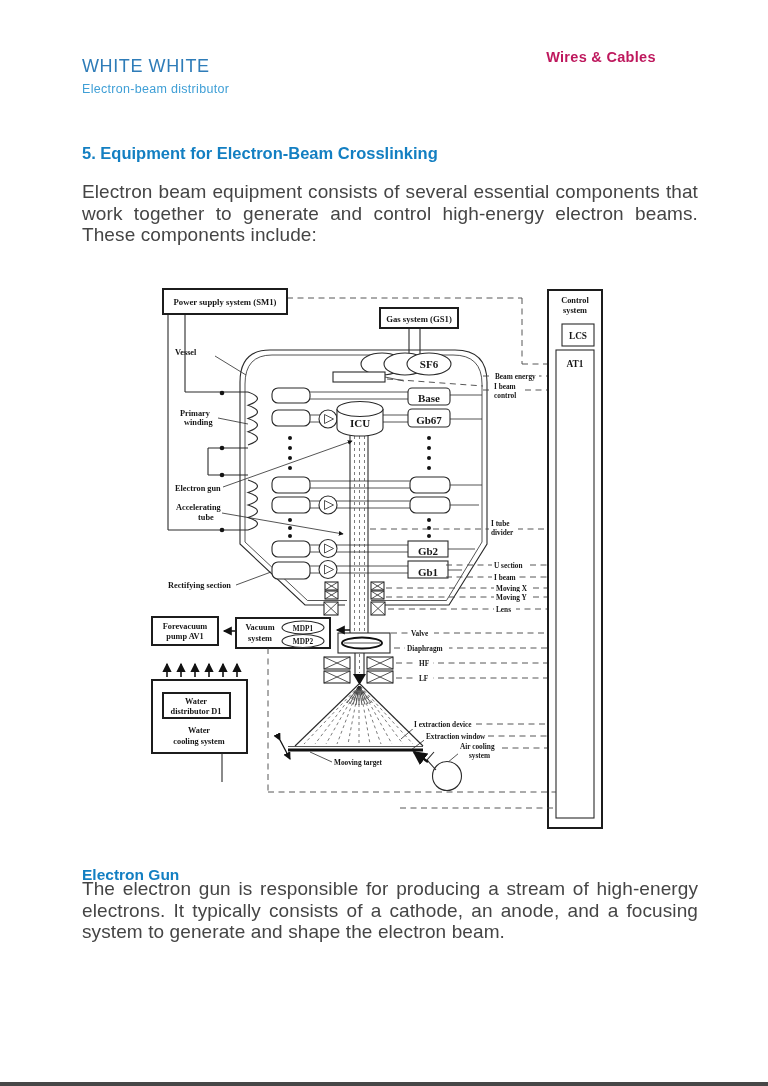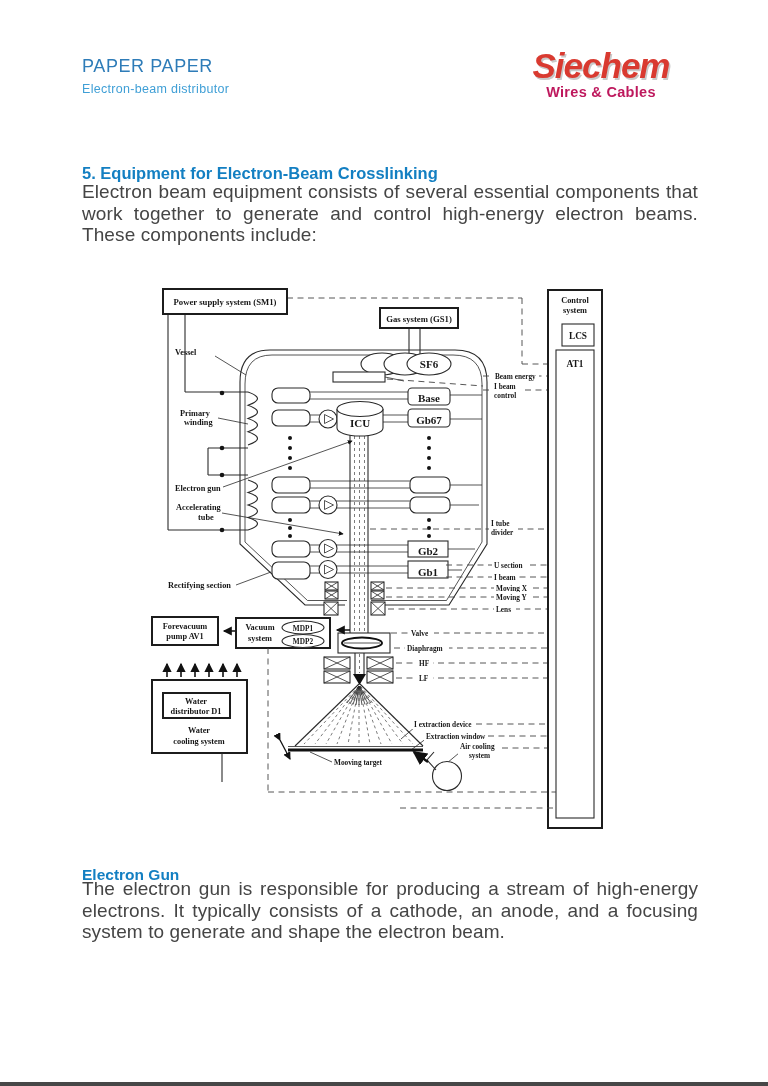--- a/index.html
+++ b/index.html
@@ -7,21 +7,21 @@
     width:768px;height:1086px;position:relative;background:#ffffff;
     font-family:"Liberation Sans",sans-serif;overflow:hidden;
   }
   .abs{position:absolute;}
   .wp-title{left:82px;top:56px;font-size:18px;letter-spacing:.6px;color:#2e7cb8;}
   .wp-sub{left:82px;top:82px;font-size:12.5px;letter-spacing:.3px;color:#3f9fd6;}
   .logo{left:522px;top:48px;width:158px;text-align:center;}
   .logo-name{font-size:35px;font-weight:bold;font-style:italic;color:#d93a30;
     letter-spacing:-1px;text-shadow:1.5px 1.5px 0 #c9c9c9;line-height:1;}
   .logo-tag{font-size:14.5px;font-weight:bold;color:#be185d;letter-spacing:.3px;margin-top:1px;}
-  h1.sec{left:82px;top:164px;width:620px;margin:0;font-size:16.5px;color:#137fc2;}
+  h1.sec{left:82px;top:144px;width:620px;margin:0;font-size:16.5px;color:#137fc2;}
   h2.sec{left:82px;top:866px;width:620px;margin:0;font-size:15.5px;color:#137fc2;}
   p.body{left:82px;top:181px;width:616px;margin:0;font-size:19px;line-height:21.5px;
     color:#454545;text-align:justify;letter-spacing:.1px;}
   p.body2{top:878px;}
   .figure{left:138px;top:272px;width:480px;height:575px;}
   .bottom-bar{left:0;bottom:0;width:768px;height:4px;background:#474747;}
   
   svg .s1{stroke:#2a2a2a;stroke-width:1.1;fill:none;}
   svg .sw{stroke:#2a2a2a;stroke-width:1.1;fill:#fff;}
   svg .s2{stroke:#1c1c1c;stroke-width:2;fill:#fff;}
@@ -34,25 +34,24 @@
   svg .t7{font:bold 7.3px "Liberation Serif",serif;}
   svg .t8{font:bold 8.3px "Liberation Serif",serif;}
   svg .t85{font:bold 8.7px "Liberation Serif",serif;}
   svg .t9{font:bold 9.3px "Liberation Serif",serif;}
   svg .t10{font:bold 11px "Liberation Serif",serif;}
   svg .mid{text-anchor:middle;}
 </style>
 </head>
 <body>
 
-<div class="abs wp-title">PAPER PAPER</div>
+<div class="abs wp-title">WHITE WHITE</div>
 <div class="abs wp-sub">Electron-beam distributor</div>
 
 <div class="abs logo">
-  <div class="logo-name">Siechem</div>
   <div class="logo-tag">Wires &amp; Cables</div>
 </div>
 
 <h1 class="abs sec">5. Equipment for Electron-Beam Crosslinking</h1>
 <p class="abs body">Electron beam equipment consists of several essential components that work together to generate and control high-energy electron beams. These components include:</p>
 
 <div class="abs figure">
 <svg width="480" height="575" viewBox="0 0 480 575" xmlns="http://www.w3.org/2000/svg">
   <defs>
     <marker id="ar" markerWidth="8" markerHeight="8" refX="5.2" refY="3" orient="auto">

